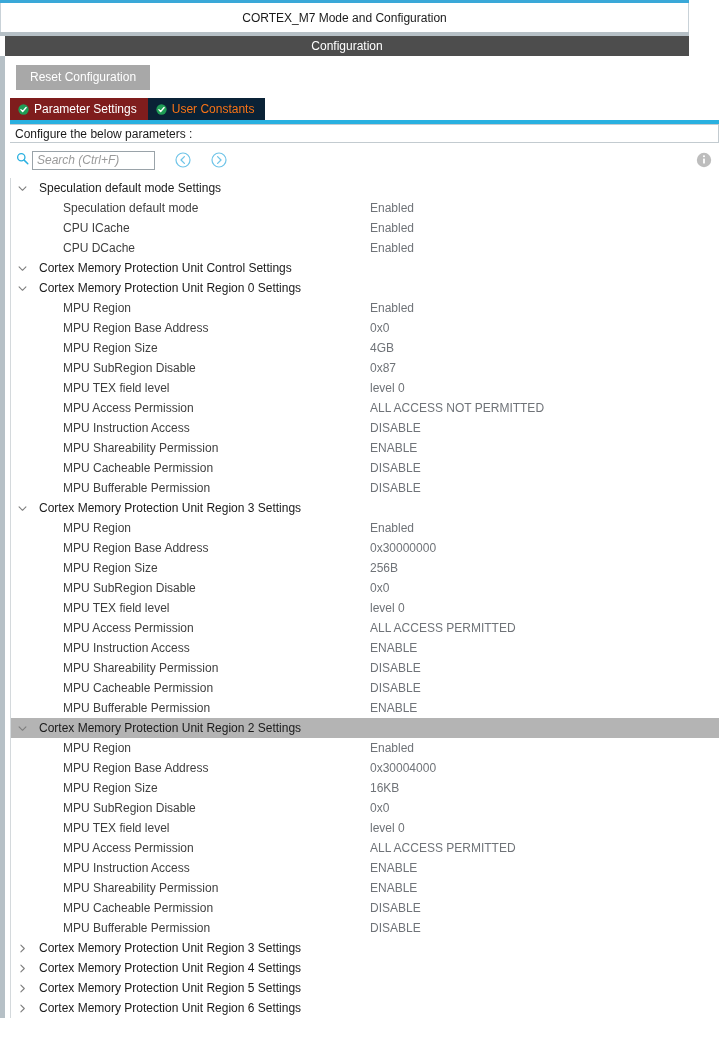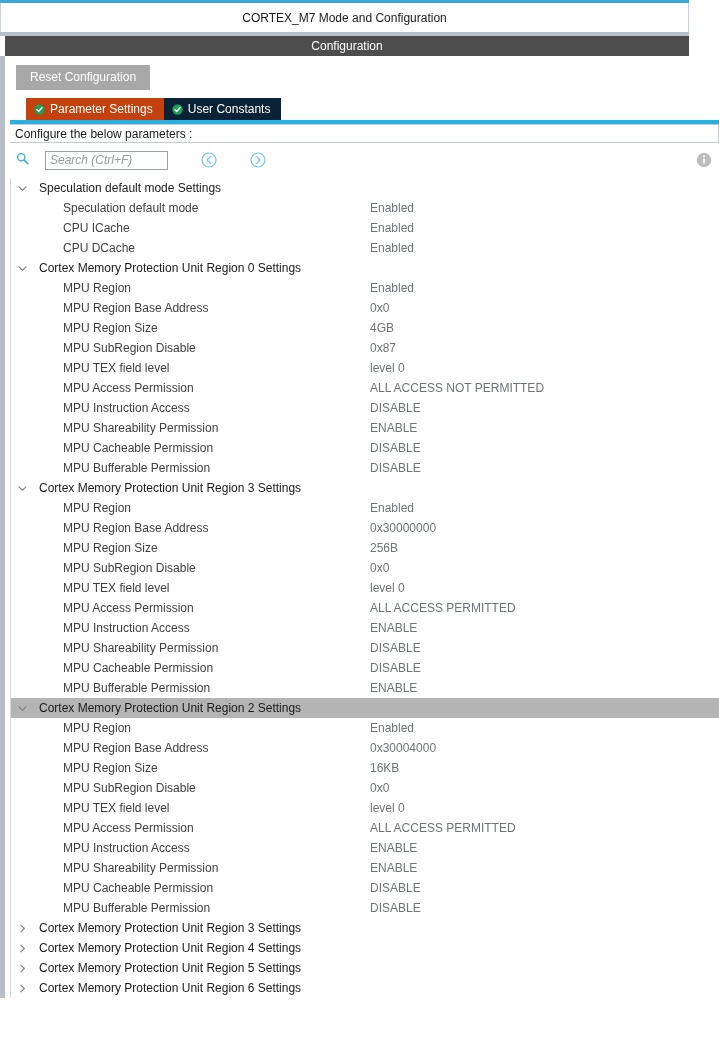--- a/index.html
+++ b/index.html
@@ -102,27 +102,26 @@
     height: 22px;
     display: flex;
     align-items: center;
     padding: 0 11px 0 8px;
     font-size: 12px;
     cursor: pointer;
     box-sizing: border-box;
     white-space: nowrap;
   }
   .tab.active {
-    background: #c2410c;
+    background: #7f1d1d;
     color: #ffffff;
-    margin-left: 16px;
   }
   .tab.inactive {
     background: #0a2236;
-    color: #ffffff;
+    color: #f97316;
     text-align: center;
   }
   .tab .chk {
     display: inline-block;
     width: 11px;
     height: 11px;
     margin-right: 5px;
     flex: 0 0 auto;
   }
 
@@ -148,21 +147,20 @@
 
   
   .search-row {
     height: 34px;
     display: flex;
     align-items: center;
     margin-left: 5px;
     background: #ffffff;
     position: relative;
     border-bottom: 1px solid #ffffff;
-    gap: 13px;
   }
   .search-icon {
     margin: 0 3px 0 6px;
     flex: 0 0 auto;
   }
   .search-input {
     width: 123px;
     height: 19px;
     border: 1px solid #9aa3a9;
     box-sizing: border-box;
@@ -334,20 +332,28 @@
         <div class="row child">
           <span class="label-child">CPU DCache</span>
           <span class="value">Enabled</span>
         </div>
         <div class="row group">
           <span class="chev">
             <svg width="9" height="9" viewBox="0 0 10 10">
               <path d="M1.2 3.2 L5 7 L8.8 3.2" stroke="#7d7d7d" stroke-width="1.2" fill="none" stroke-linecap="round" stroke-linejoin="round"></path>
             </svg>
           </span>
+          <span class="label-group">Cortex Memory Protection Unit Control Settings</span>
+        </div>
+        <div class="row group">
+          <span class="chev">
+            <svg width="9" height="9" viewBox="0 0 10 10">
+              <path d="M1.2 3.2 L5 7 L8.8 3.2" stroke="#7d7d7d" stroke-width="1.2" fill="none" stroke-linecap="round" stroke-linejoin="round"></path>
+            </svg>
+          </span>
           <span class="label-group">Cortex Memory Protection Unit Region 0 Settings</span>
         </div>
         <div class="row child">
           <span class="label-child">MPU Region</span>
           <span class="value">Enabled</span>
         </div>
         <div class="row child">
           <span class="label-child">MPU Region Base Address</span>
           <span class="value">0x0</span>
         </div>

